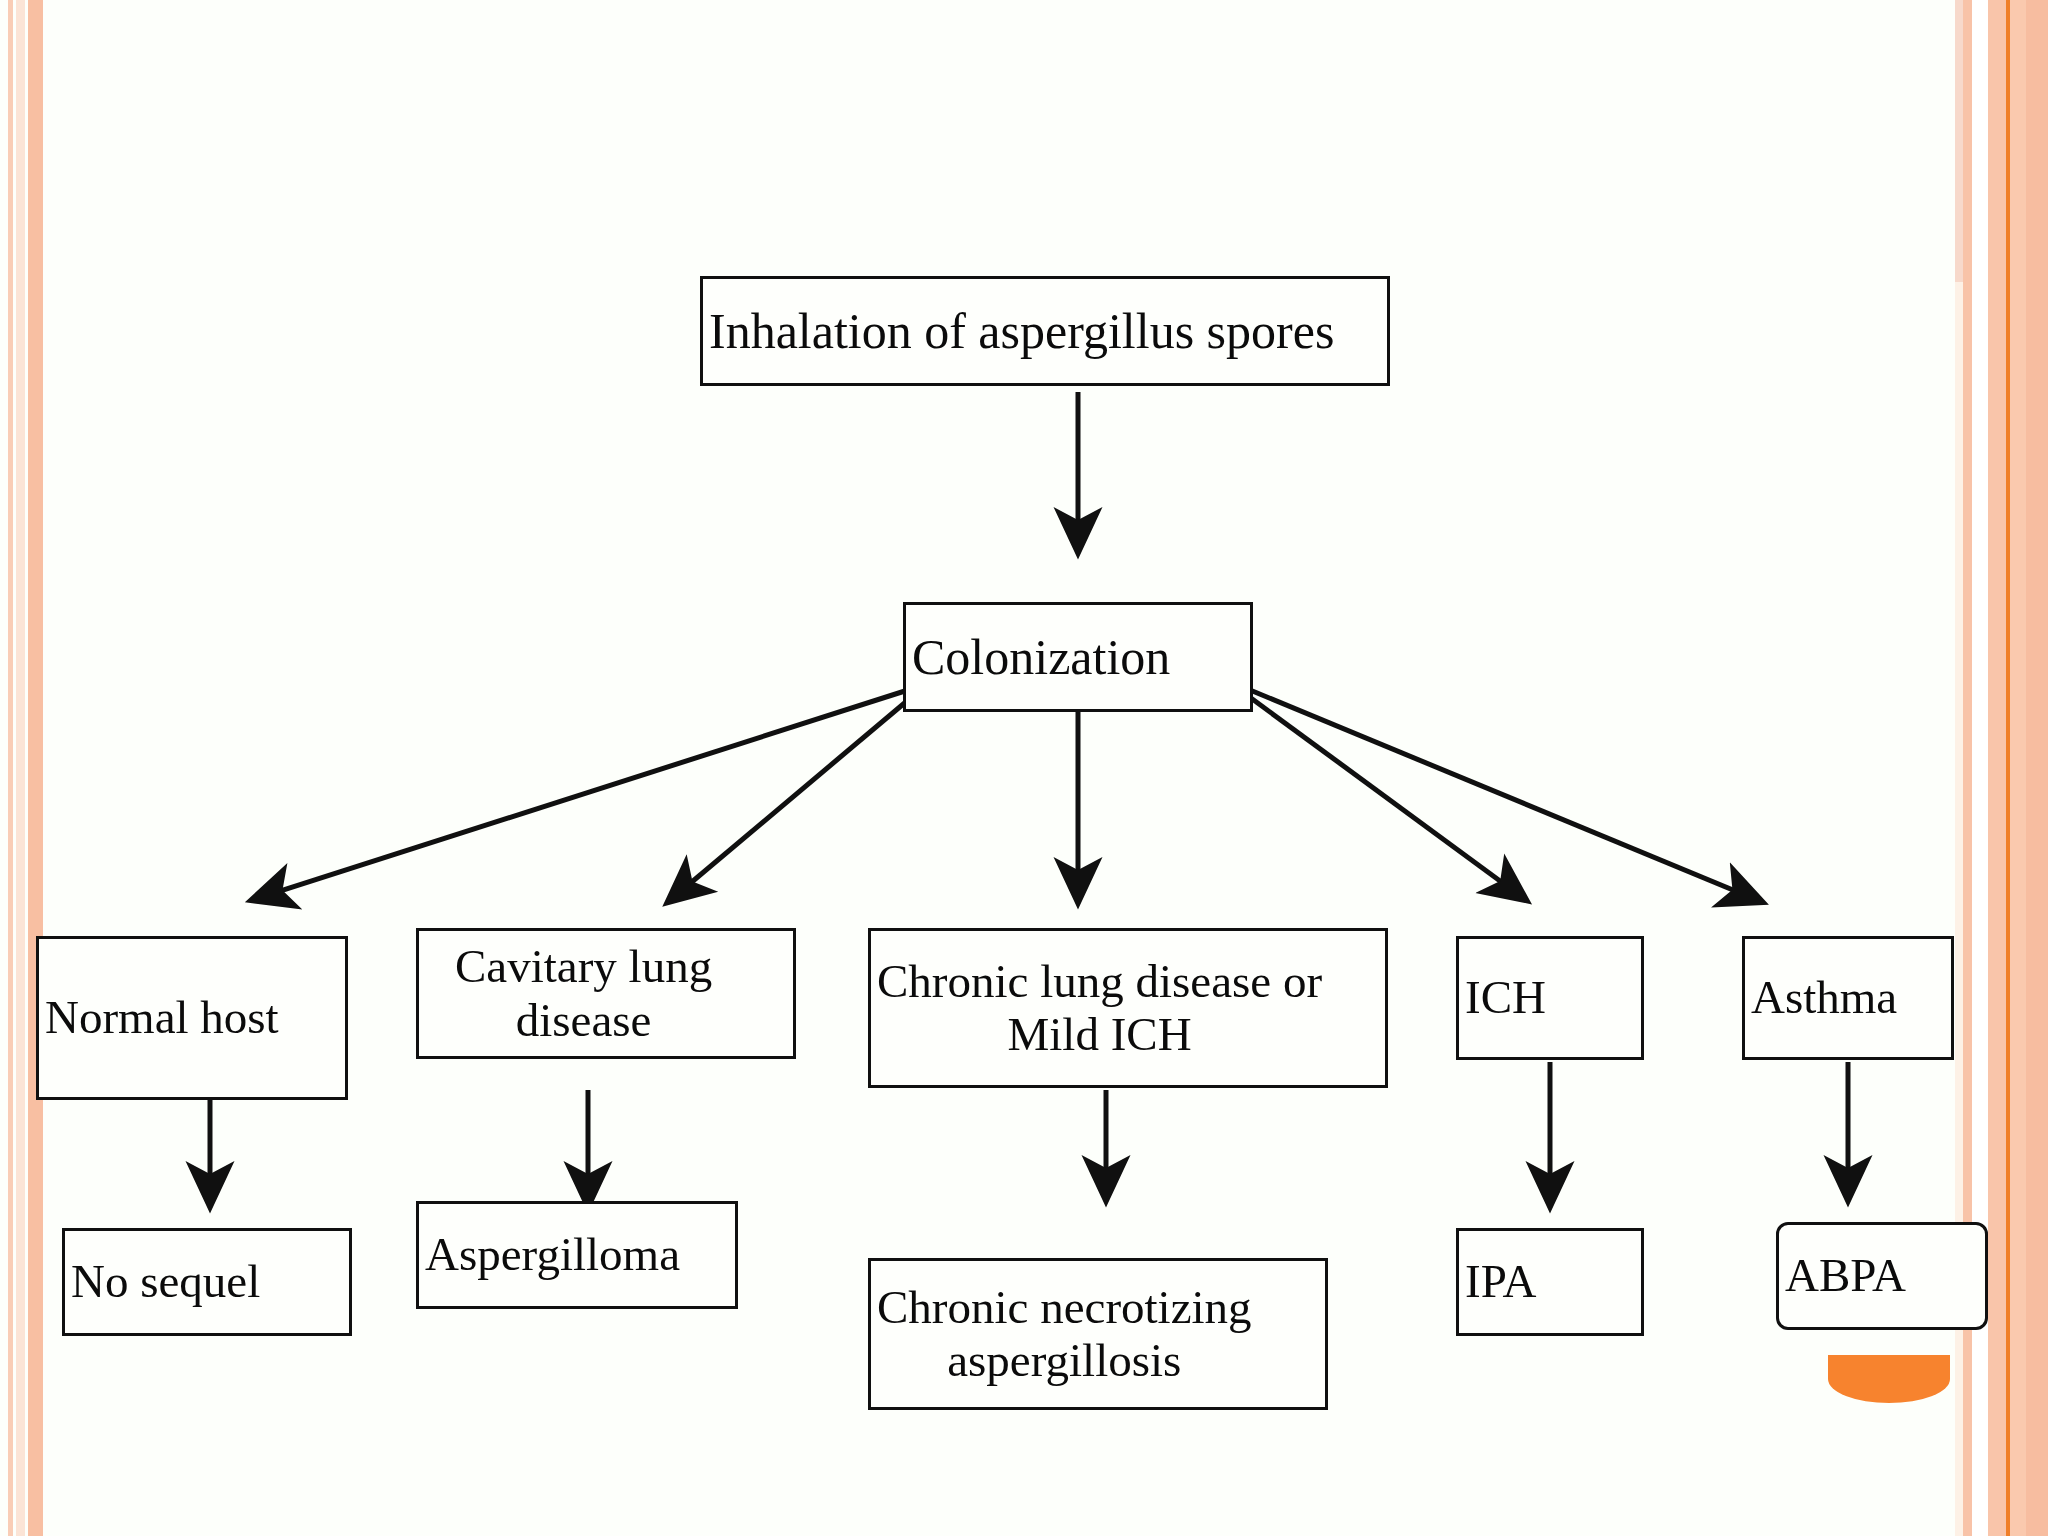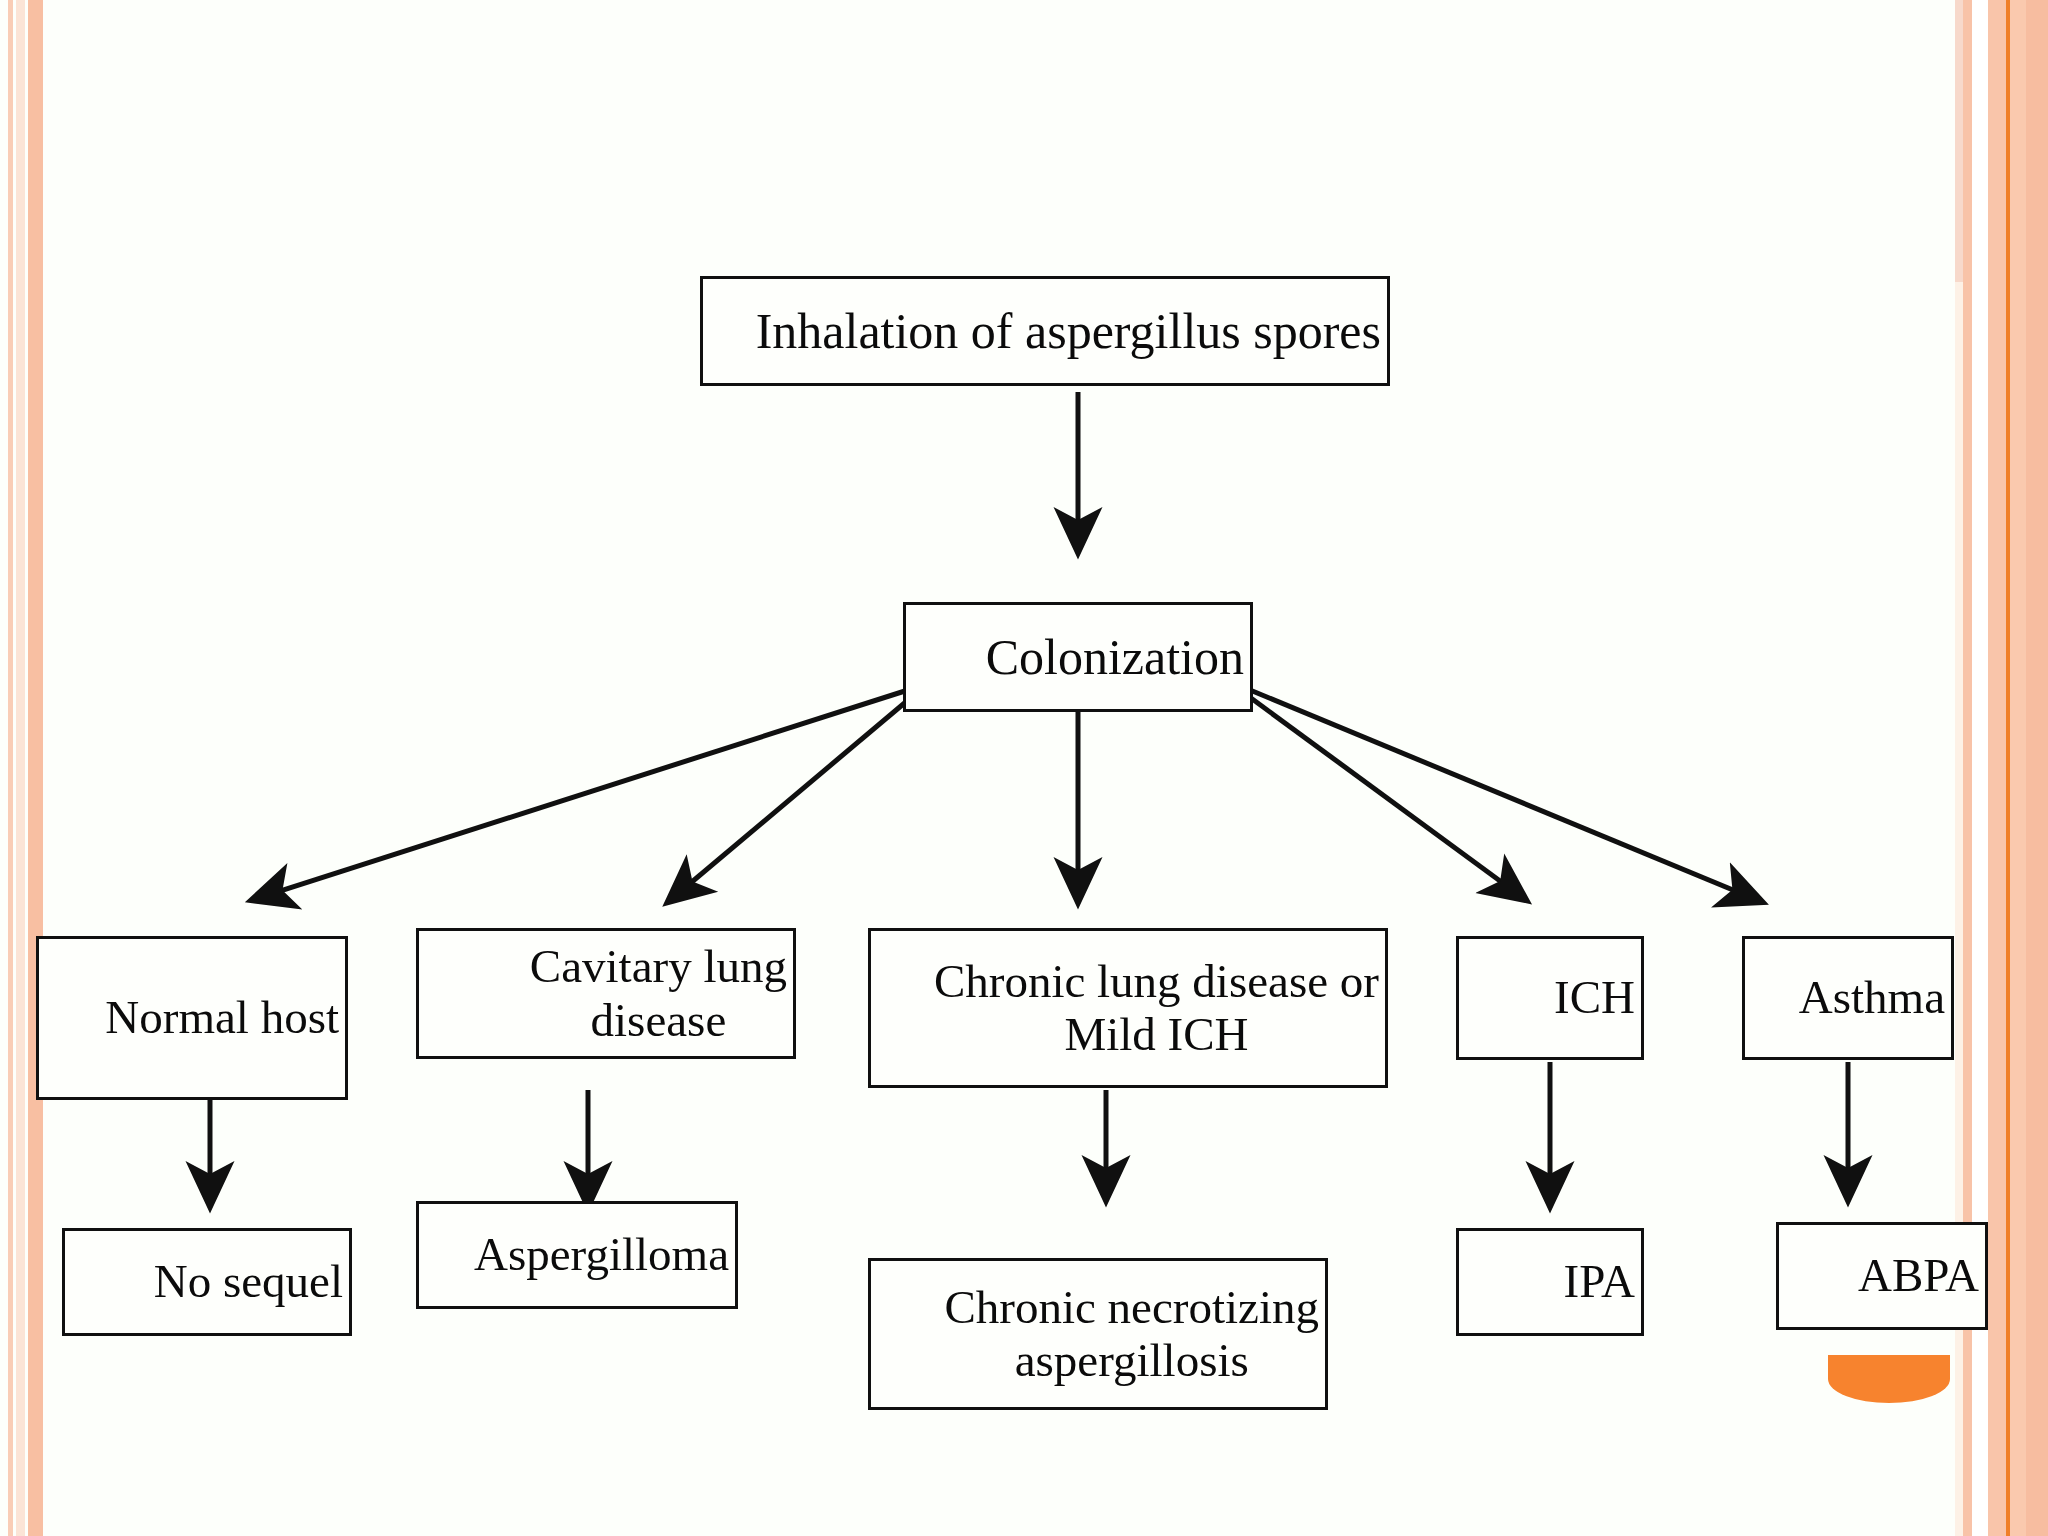--- a/index.html
+++ b/index.html
@@ -33,42 +33,42 @@
     background:#f7832e;
     border-radius:0 0 122px 122px / 0 0 48px 48px;
   }
 
   
   .node{
     position:absolute;
     border:3px solid #101010;
     background:#fefffc;
     box-sizing:border-box;
-    display:flex;align-items:center;justify-content:flex-end;
+    display:flex;align-items:center;justify-content:flex-start;
     text-align:center;
     color:#0b0b0b;
     line-height:1.13;
     padding:2px 6px;
   }
   .node span{display:block;}
 
   #n-inhalation{left:700px;top:276px;width:690px;height:110px;font-size:50px;}
   #n-colonization{left:903px;top:578px;width:350px;height:110px;font-size:50px;margin-top:24px;}
 
   #n-normal{left:36px;top:936px;width:312px;height:164px;font-size:47px;}
   #n-cavitary{left:416px;top:928px;width:380px;height:131px;font-size:47px;padding-left:36px;}
   #n-chronic-lung{left:868px;top:928px;width:520px;height:160px;font-size:47px;}
   #n-ich{left:1456px;top:936px;width:188px;height:124px;font-size:47px;}
   #n-asthma{left:1742px;top:936px;width:212px;height:124px;font-size:47px;}
 
   #n-nosequel{left:62px;top:1228px;width:290px;height:108px;font-size:47px;}
   #n-aspergilloma{left:416px;top:1201px;width:322px;height:108px;font-size:47px;}
   #n-cna{left:868px;top:1222px;width:460px;height:152px;font-size:47px;margin-top:36px;}
   #n-ipa{left:1456px;top:1228px;width:188px;height:108px;font-size:47px;}
-  #n-abpa{left:1776px;top:1222px;width:212px;height:108px;font-size:47px;}
+  #n-abpa{left:1776px;top:1222px;width:212px;height:108px;font-size:47px;border-radius:12px;}
 
   
   #links{position:absolute;left:0;top:0;width:2048px;height:1536px;pointer-events:none;}
 </style>
 </head>
 <body>
 
 <div id="stage">
 
   <div class="vstripe l1"></div>

